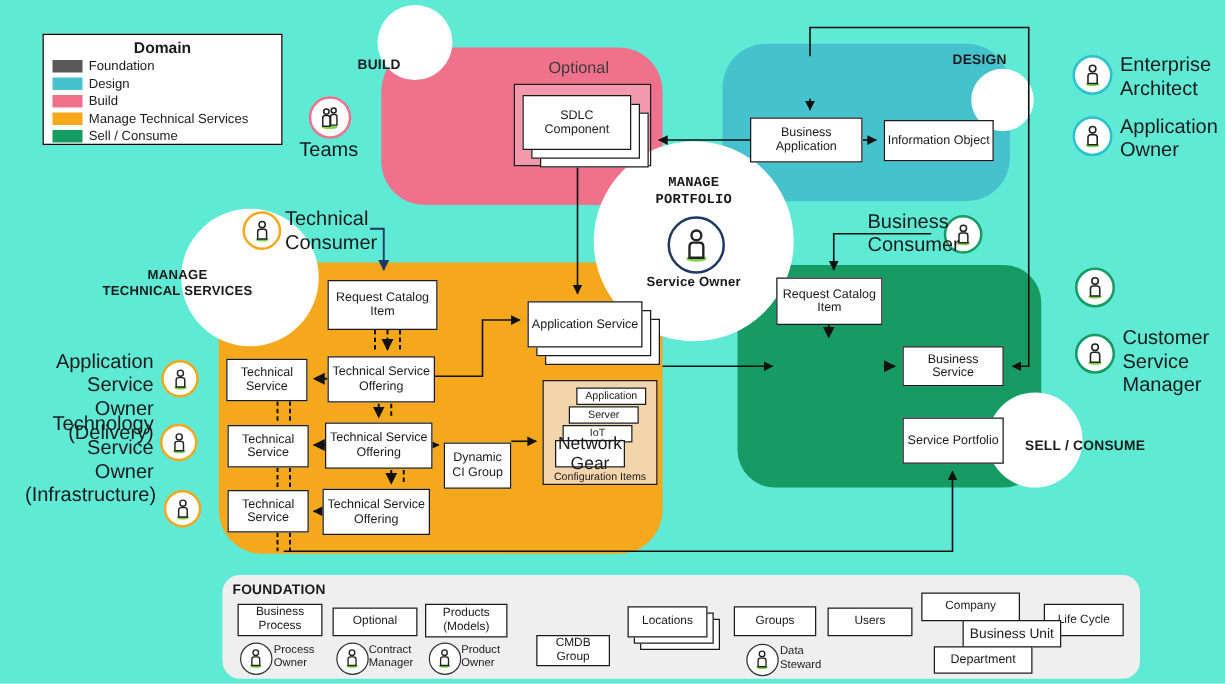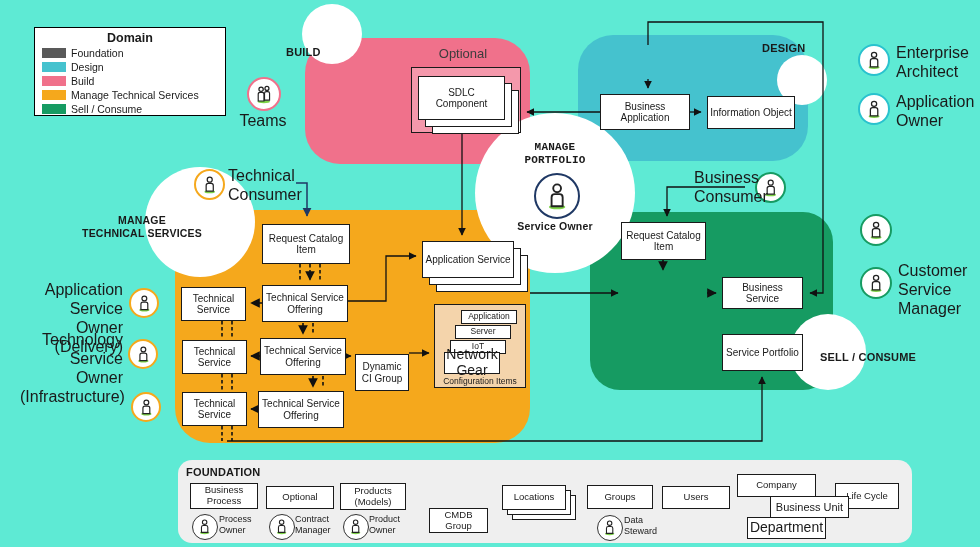--- a/index.html
+++ b/index.html
@@ -262,21 +262,21 @@
   <div class="box" style="left:266px;top:486px;width:68px;height:23px;font-size:9.5px;">Optional</div>
   <div class="box" style="left:340px;top:483px;width:66px;height:27px;font-size:9.5px;">Products (Models)</div>
   <div class="box" style="left:429px;top:480px;width:59px;height:25px;font-size:9.5px;margin-top:28px;">CMDB Group</div>
   <div class="ghost" style="left:512px;top:495px;width:64px;height:25px;"></div>
   <div class="ghost" style="left:507px;top:490px;width:64px;height:25px;"></div>
   <div class="box" style="left:502px;top:485px;width:64px;height:25px;font-size:9.5px;">Locations</div>
   <div class="box" style="left:587px;top:485px;width:66px;height:24px;font-size:9.5px;">Groups</div>
   <div class="box" style="left:662px;top:486px;width:68px;height:23px;font-size:9.5px;">Users</div>
   <div class="box" style="left:737px;top:474px;width:79px;height:23px;font-size:9.5px;z-index:5;">Company</div>
   <div class="box" style="left:742px;top:496px;width:79px;height:22px;font-size:11px;z-index:6;margin-left:28px;">Business Unit</div>
-  <div class="box" style="left:747px;top:517px;width:79px;height:22px;font-size:14px;z-index:7;">Department</div>
+  <div class="box" style="left:747px;top:517px;width:79px;height:22px;font-size:10px;z-index:7;">Department</div>
   <div class="box" style="left:835px;top:483px;width:64px;height:26px;font-size:9.5px;">Life Cycle</div>
 
   <div class="picon" style="left: 192px; top: 514px; width: 24px; height: 24px; border-width: 1.8px; border-color: rgb(51, 51, 51);">
     <svg viewBox="0 0 24 24">
         <ellipse cx="12" cy="20.6" rx="6.5" ry="1.9" fill="#7ED348"></ellipse>
         <circle cx="12" cy="5.8" r="3.1" fill="#fff" stroke="#222" stroke-width="1.5"></circle>
         <path d="M7.6 20 L7.6 13 Q7.6 10.4 10.1 10.4 L13.9 10.4 Q16.4 10.4 16.4 13 L16.4 20 Z" fill="#fff" stroke="#222" stroke-width="1.5"></path>
       </svg>
   </div>
   <div class="plabel" style="left:219px;top:514px;width:42px;font-size:9px;">Process Owner</div>

